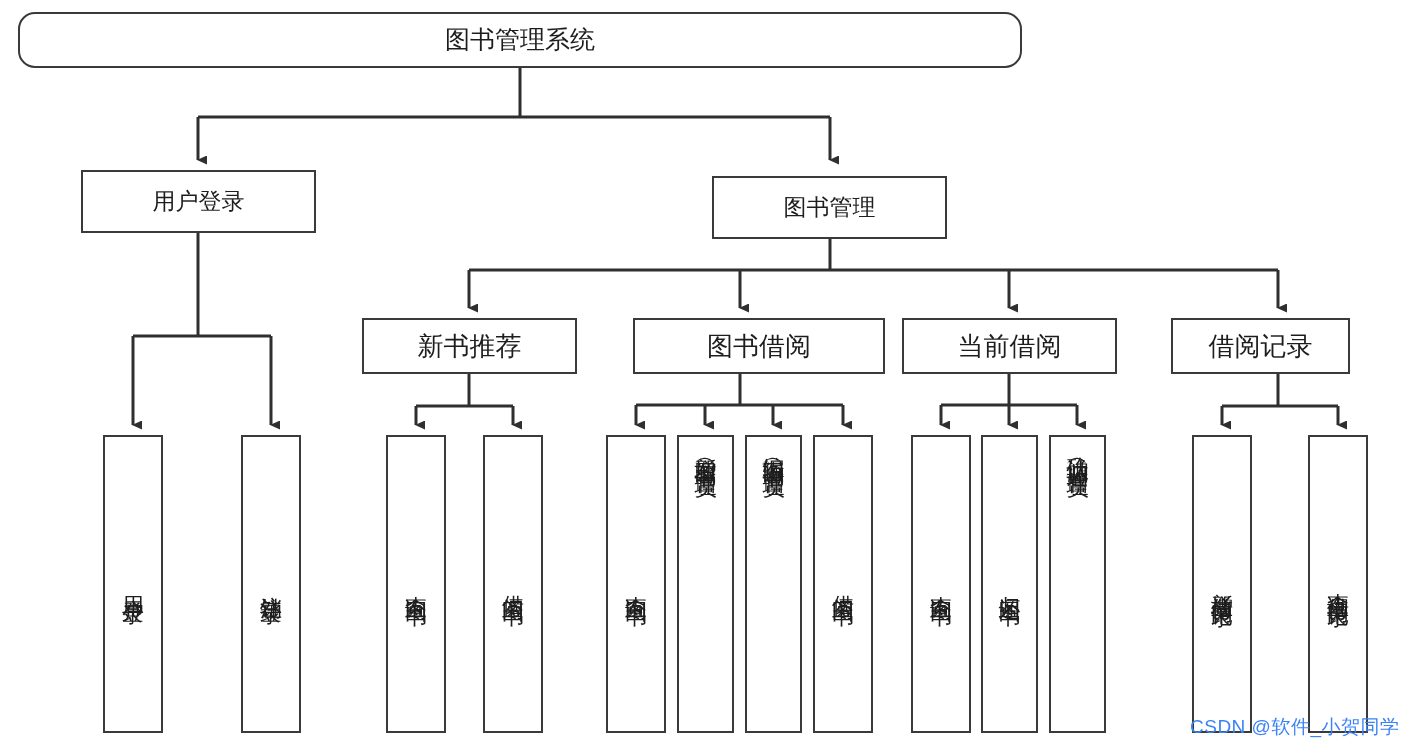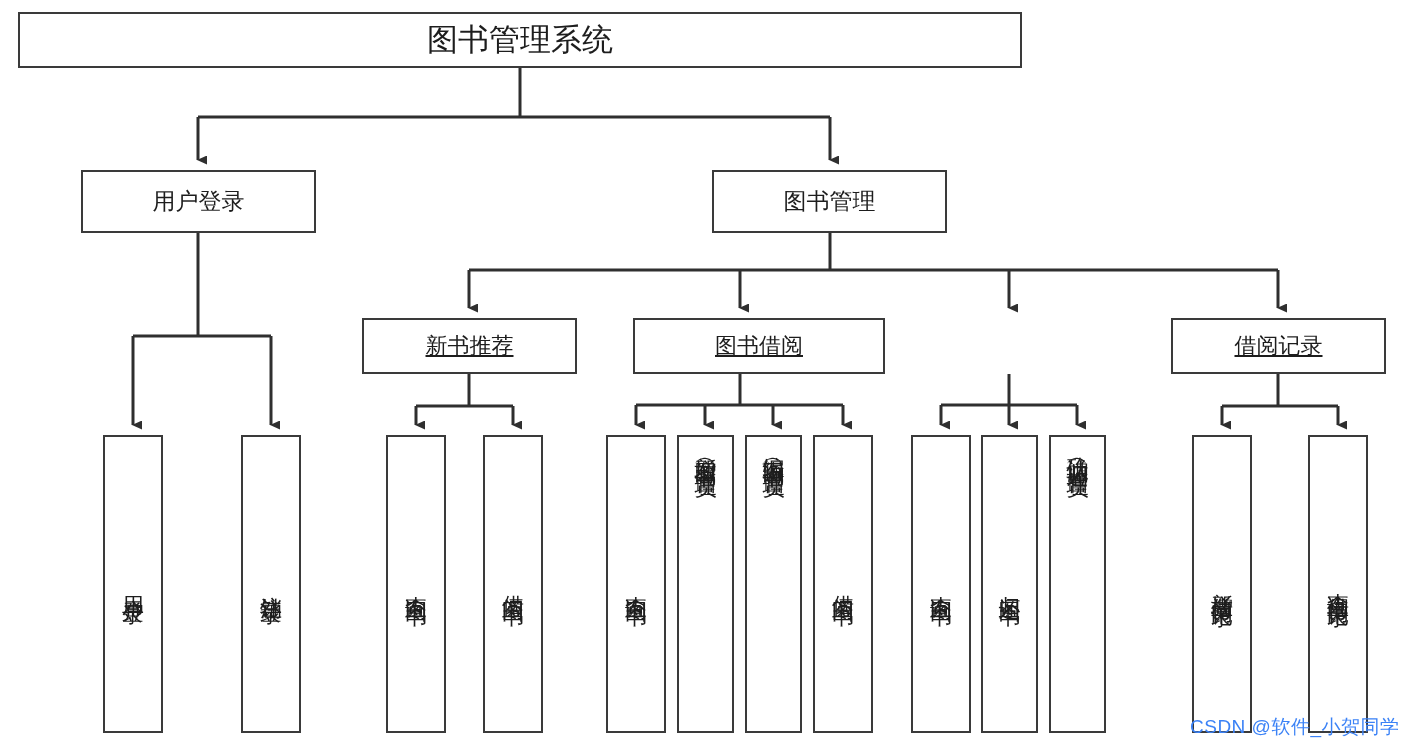--- a/index.html
+++ b/index.html
@@ -32,28 +32,28 @@
     border: 2.5px solid #3a3a3a;
     background: #ffffff;
     color: #1d1d1d;
     display: flex;
     align-items: center;
     justify-content: center;
     text-align: center;
     line-height: 1.18;
   }
   .node.root {
-    font-size: 31px;
+    font-size: 25px;
+    border-radius: 17px;
   }
   .node.level2 {
     font-size: 23px;
   }
   .node.level3 {
-    font-size: 22px;
-    text-decoration: underline;
+    font-size: 26px;
   }
   .node.leaf {
     font-size: 22px;
     align-items: flex-start;
     justify-content: center;
     padding-top: 0;
   }
   .vtext {
     writing-mode: vertical-rl;
     text-orientation: upright;
@@ -133,31 +133,34 @@
     </g>
   </svg>
 
   <div class="node root" style="left:18px; top:12px; width:1004px; height:56px;">
     <span>图书管理系统</span>
   </div>
 
   <div class="node level2" style="left:81px; top:170px; width:235px; height:63px;">
     <span>用户登录</span>
   </div>
-  <div class="node level2" style="left:712px; top:170px; width:235px; height:63px;">
+  <div class="node level2" style="left:712px; top:176px; width:235px; height:63px;">
     <span>图书管理</span>
   </div>
 
   <div class="node level3" style="left:362px; top:318px; width:215px; height:56px;">
     <span>新书推荐</span>
   </div>
   <div class="node level3" style="left:633px; top:318px; width:252px; height:56px;">
     <span>图书借阅</span>
   </div>
-  <div class="node level3" style="left:1171px; top:318px; width:215px; height:56px;">
+  <div class="node level3" style="left:902px; top:318px; width:215px; height:56px;">
+    <span>当前借阅</span>
+  </div>
+  <div class="node level3" style="left:1171px; top:318px; width:179px; height:56px;">
     <span>借阅记录</span>
   </div>
 
   <div class="node leaf leaf-mid" style="left:103px; top:435px; width:60px; height:298px;">
     <span class="vtext">用户登录</span>
   </div>
   <div class="node leaf leaf-mid" style="left:241px; top:435px; width:60px; height:298px;">
     <span class="vtext">注销登录</span>
   </div>
 

